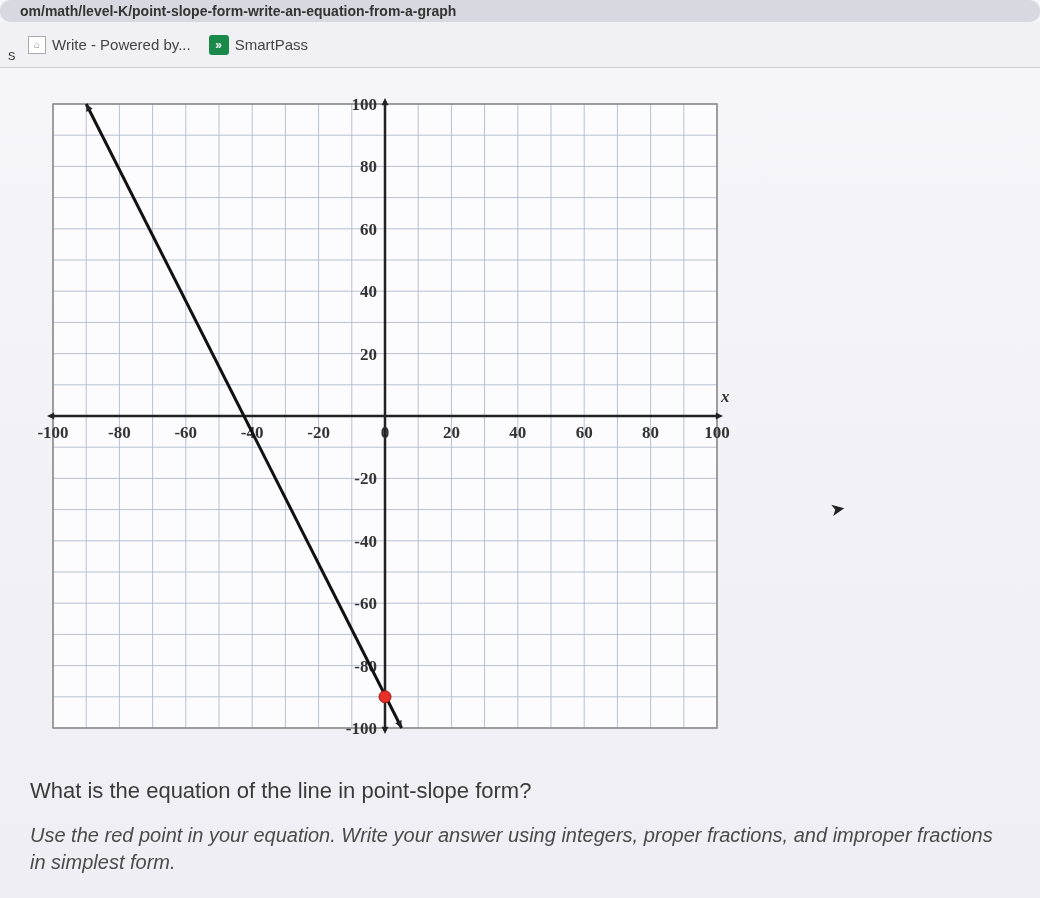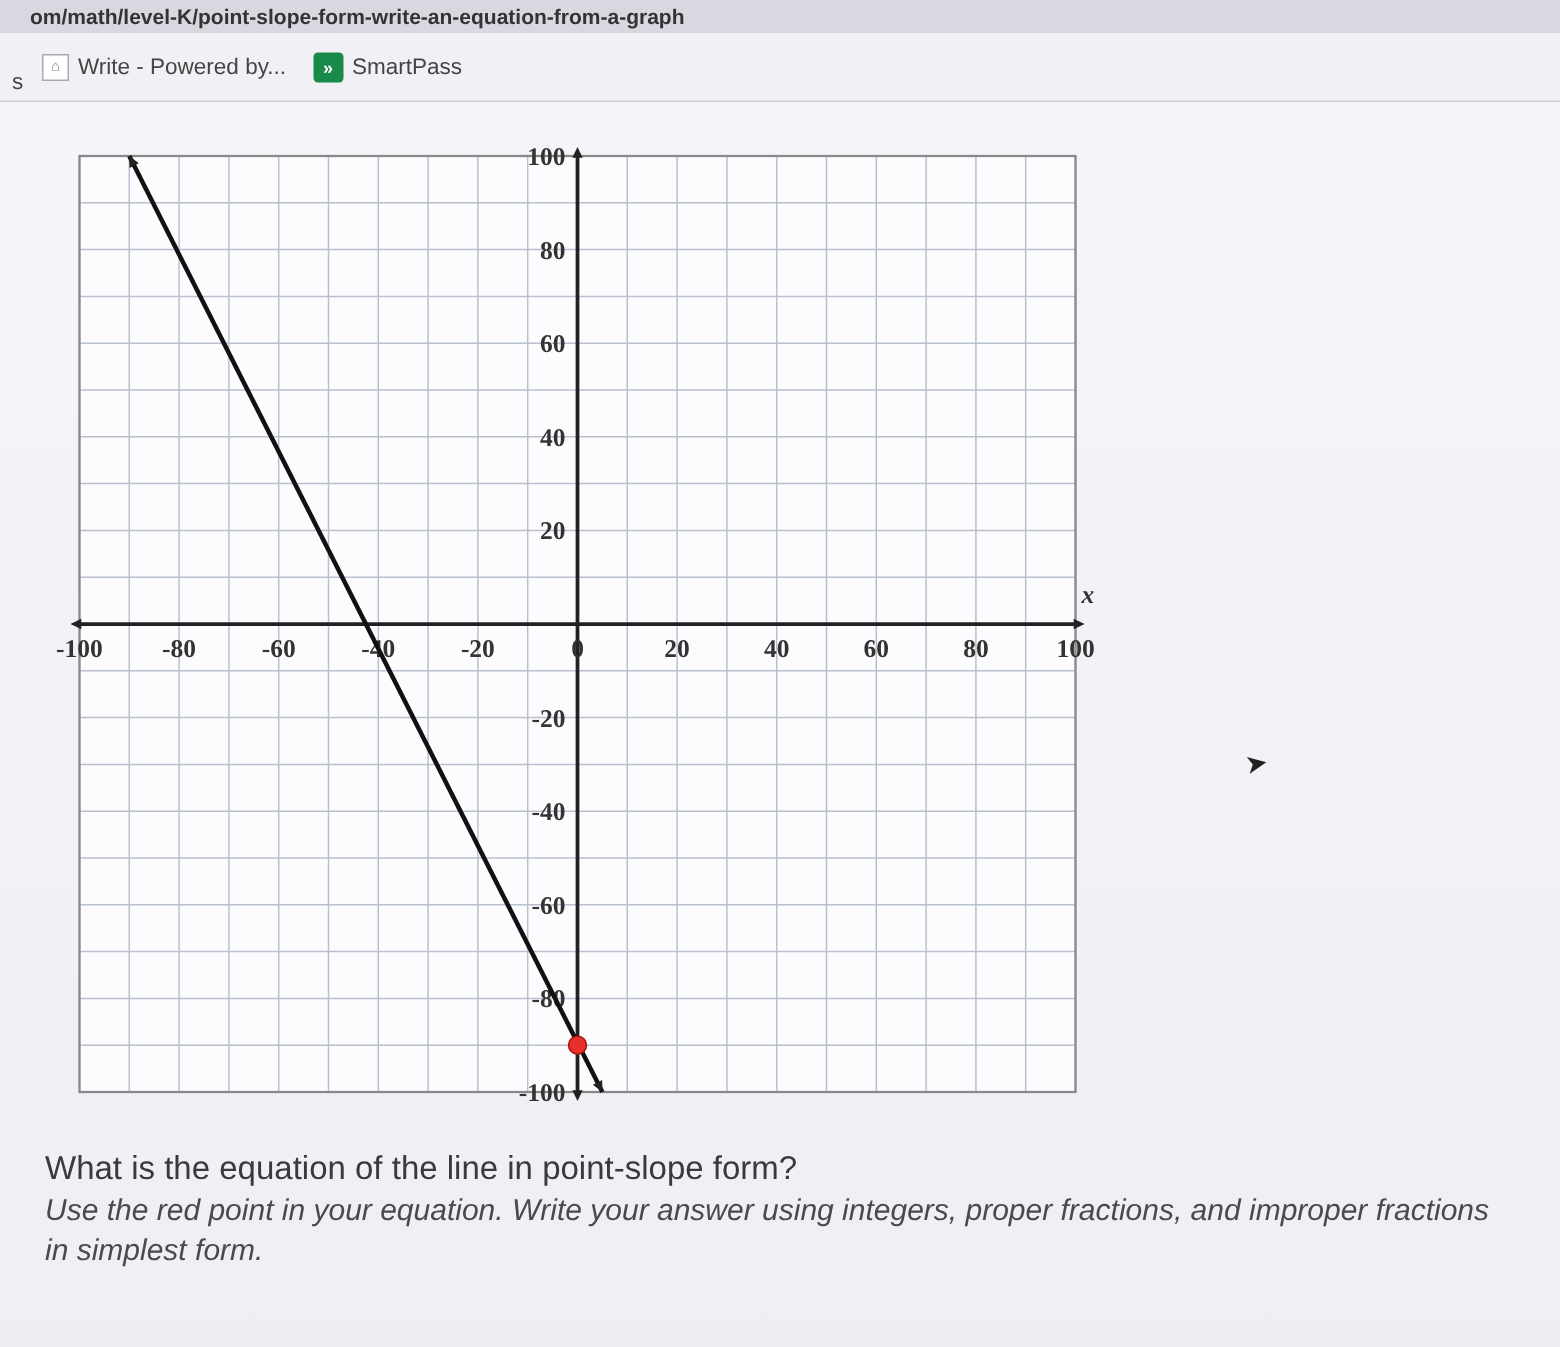--- a/index.html
+++ b/index.html
@@ -13,20 +13,21 @@
     .url-bar {
       height: 22px;
       background: #d8d8e0;
       font-family: Arial, sans-serif;
       font-size: 14px;
       font-weight: bold;
       color: #333;
       padding-left: 20px;
       line-height: 22px;
       overflow: hidden;
+      border-radius: 10px;
     }
     .bookmarks {
       height: 46px;
       background: #f0f0f5;
       display: flex;
       align-items: center;
       padding-left: 28px;
       gap: 18px;
       border-bottom: 1px solid #ccc;
     }
@@ -74,27 +75,27 @@
       position: relative;
       width: 700px;
       height: 660px;
       margin-left: 5px;
     }
     .chart-svg {
       width: 100%;
       height: 100%;
     }
     .question-text {
-      margin-top: 20px;
+      margin-top: 32px;
       font-size: 22px;
       color: #3a3a3a;
       font-family: Verdana, Geneva, sans-serif;
     }
     .instruction-text {
-      margin-top: 2px;
+      margin-top: 18px;
       font-size: 20px;
       font-style: italic;
       color: #4a4a4a;
       line-height: 1.35;
       font-family: Verdana, Geneva, sans-serif;
     }
     .cursor {
       position: absolute;
       left: 830px;
       top: 430px;

